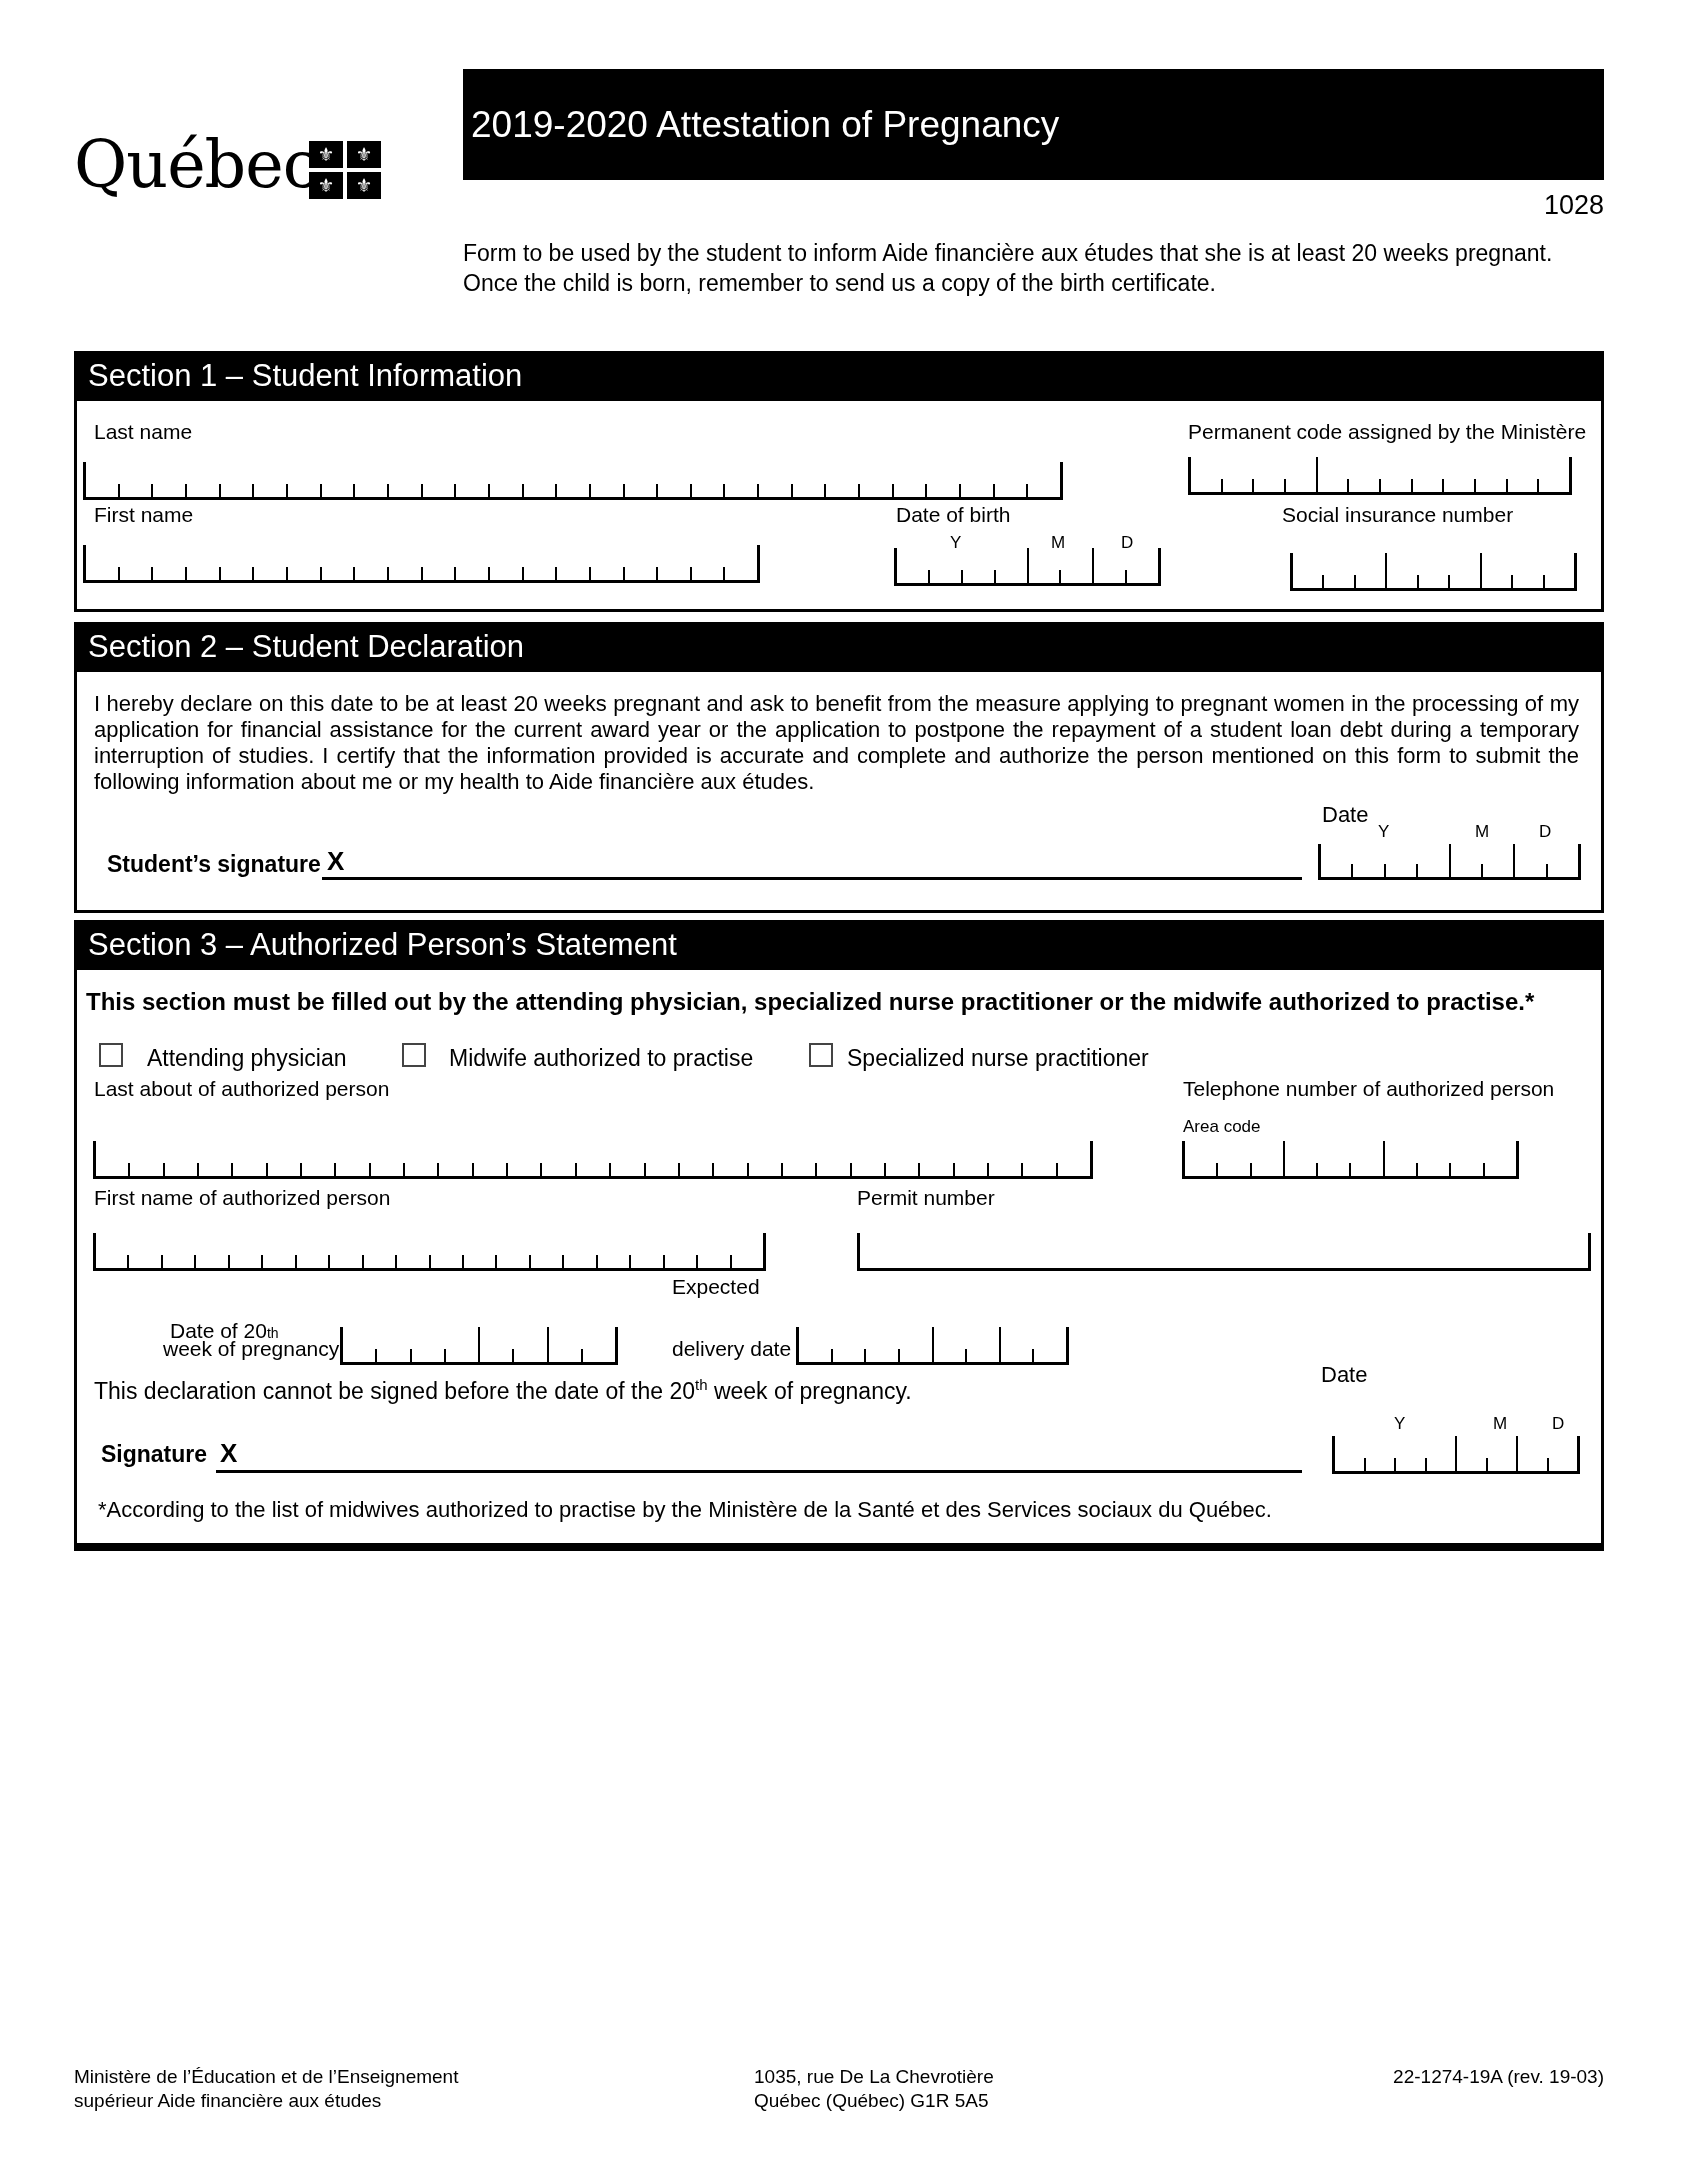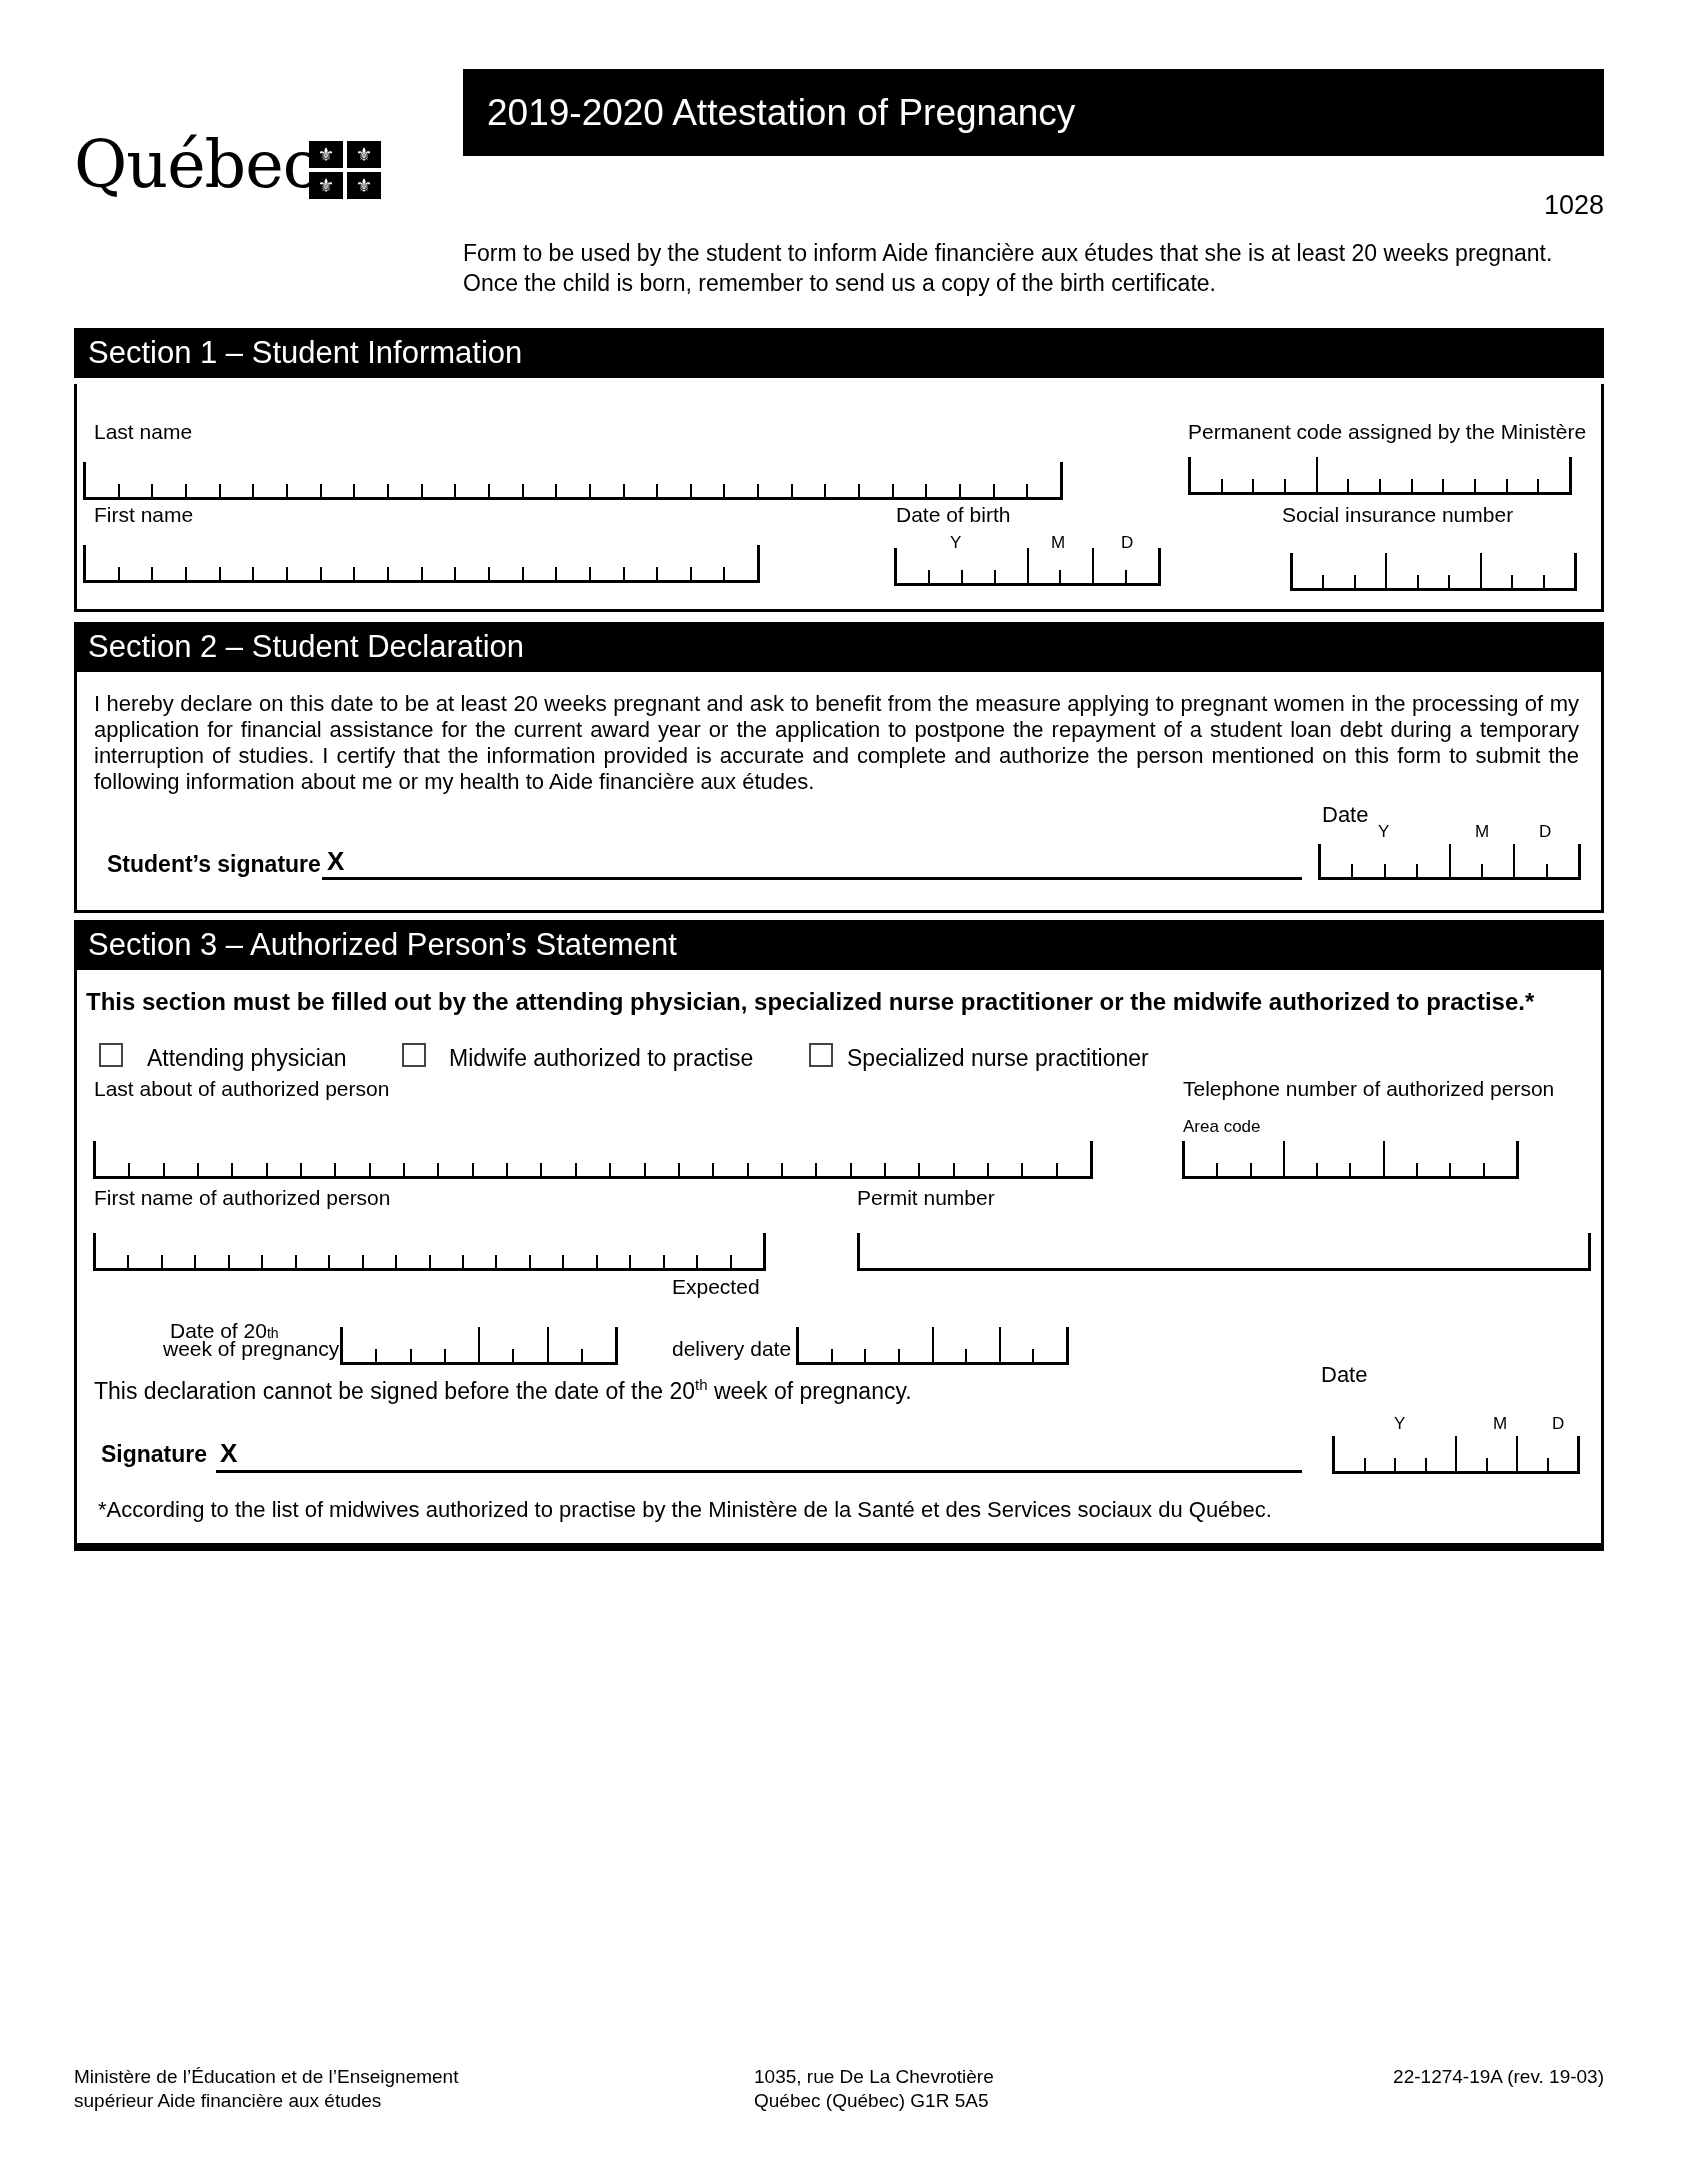--- a/index.html
+++ b/index.html
@@ -5,22 +5,22 @@
   html,body{margin:0;padding:0;background:#e8e8e8;}
   #page{position:relative;width:1683px;height:2178px;background:#ffffff;
         font-family:"Liberation Sans",sans-serif;color:#000;overflow:hidden;}
   .abs{position:absolute;}
   .lbl{font-size:21px;white-space:nowrap;}
   .small-lbl{font-size:17px;white-space:nowrap;}
   
   .wordmark{font-family:"DejaVu Serif",serif;font-size:65px;letter-spacing:-1px;}
   .flag{display:grid;grid-template-columns:34px 34px;grid-template-rows:27px 27px;gap:4px;}
   .flag .sq{background:#000;color:#fff;font-size:19px;line-height:27px;text-align:center;}
-  .titlebar{left:463px;top:69px;width:1141px;height:87px;background:#000;color:#fff;
-            display:flex;align-items:center;padding-left:24px;box-sizing:border-box;font-size:37px;}
+  .titlebar{left:463px;top:69px;width:1141px;height:111px;background:#000;color:#fff;
+            display:flex;align-items:center;padding-left:8px;box-sizing:border-box;font-size:37px;}
   .code{right:79px;top:190px;font-size:27px;}
   .intro{left:463px;top:238px;width:1129px;font-size:23px;line-height:30px;}
   
   .secbar{left:74px;width:1530px;height:50px;background:#000;color:#fff;display:flex;
           align-items:center;padding-left:14px;box-sizing:border-box;font-size:31px;}
   .secbox{left:74px;width:1530px;border:3px solid #000;border-top:none;box-sizing:border-box;}
   
   .comb{position:absolute;display:flex;align-items:flex-end;
         border:3px solid #000;border-top:none;box-sizing:border-box;}
   .comb .c{flex:1;height:13px;border-right:2px solid #000;}
@@ -55,21 +55,21 @@
 
   <div class="abs titlebar">
     <span>2019-2020 Attestation of Pregnancy</span>
   </div>
   <div class="abs code">1028</div>
   <div class="abs intro">
     <div>Form to be used by the student to inform Aide financière aux études that she is at least 20 weeks pregnant.</div>
     <div>Once the child is born, remember to send us a copy of the birth certificate.</div>
   </div>
 
-  <div class="abs secbar" style="top:328px;">
+  <div class="abs secbar" style="top:351px;">
     <span>Section 1 – Student Information</span>
   </div>
   <div class="abs secbox" style="top:384px;height:228px;"></div>
 
   <div class="abs lbl" style="left:94px;top:420px;">Last name</div>
   <div class="comb" style="left:83px;top:462px;width:980px;height:38px;">
       <div class="c"></div>
       <div class="c"></div>
       <div class="c"></div>
       <div class="c"></div>

